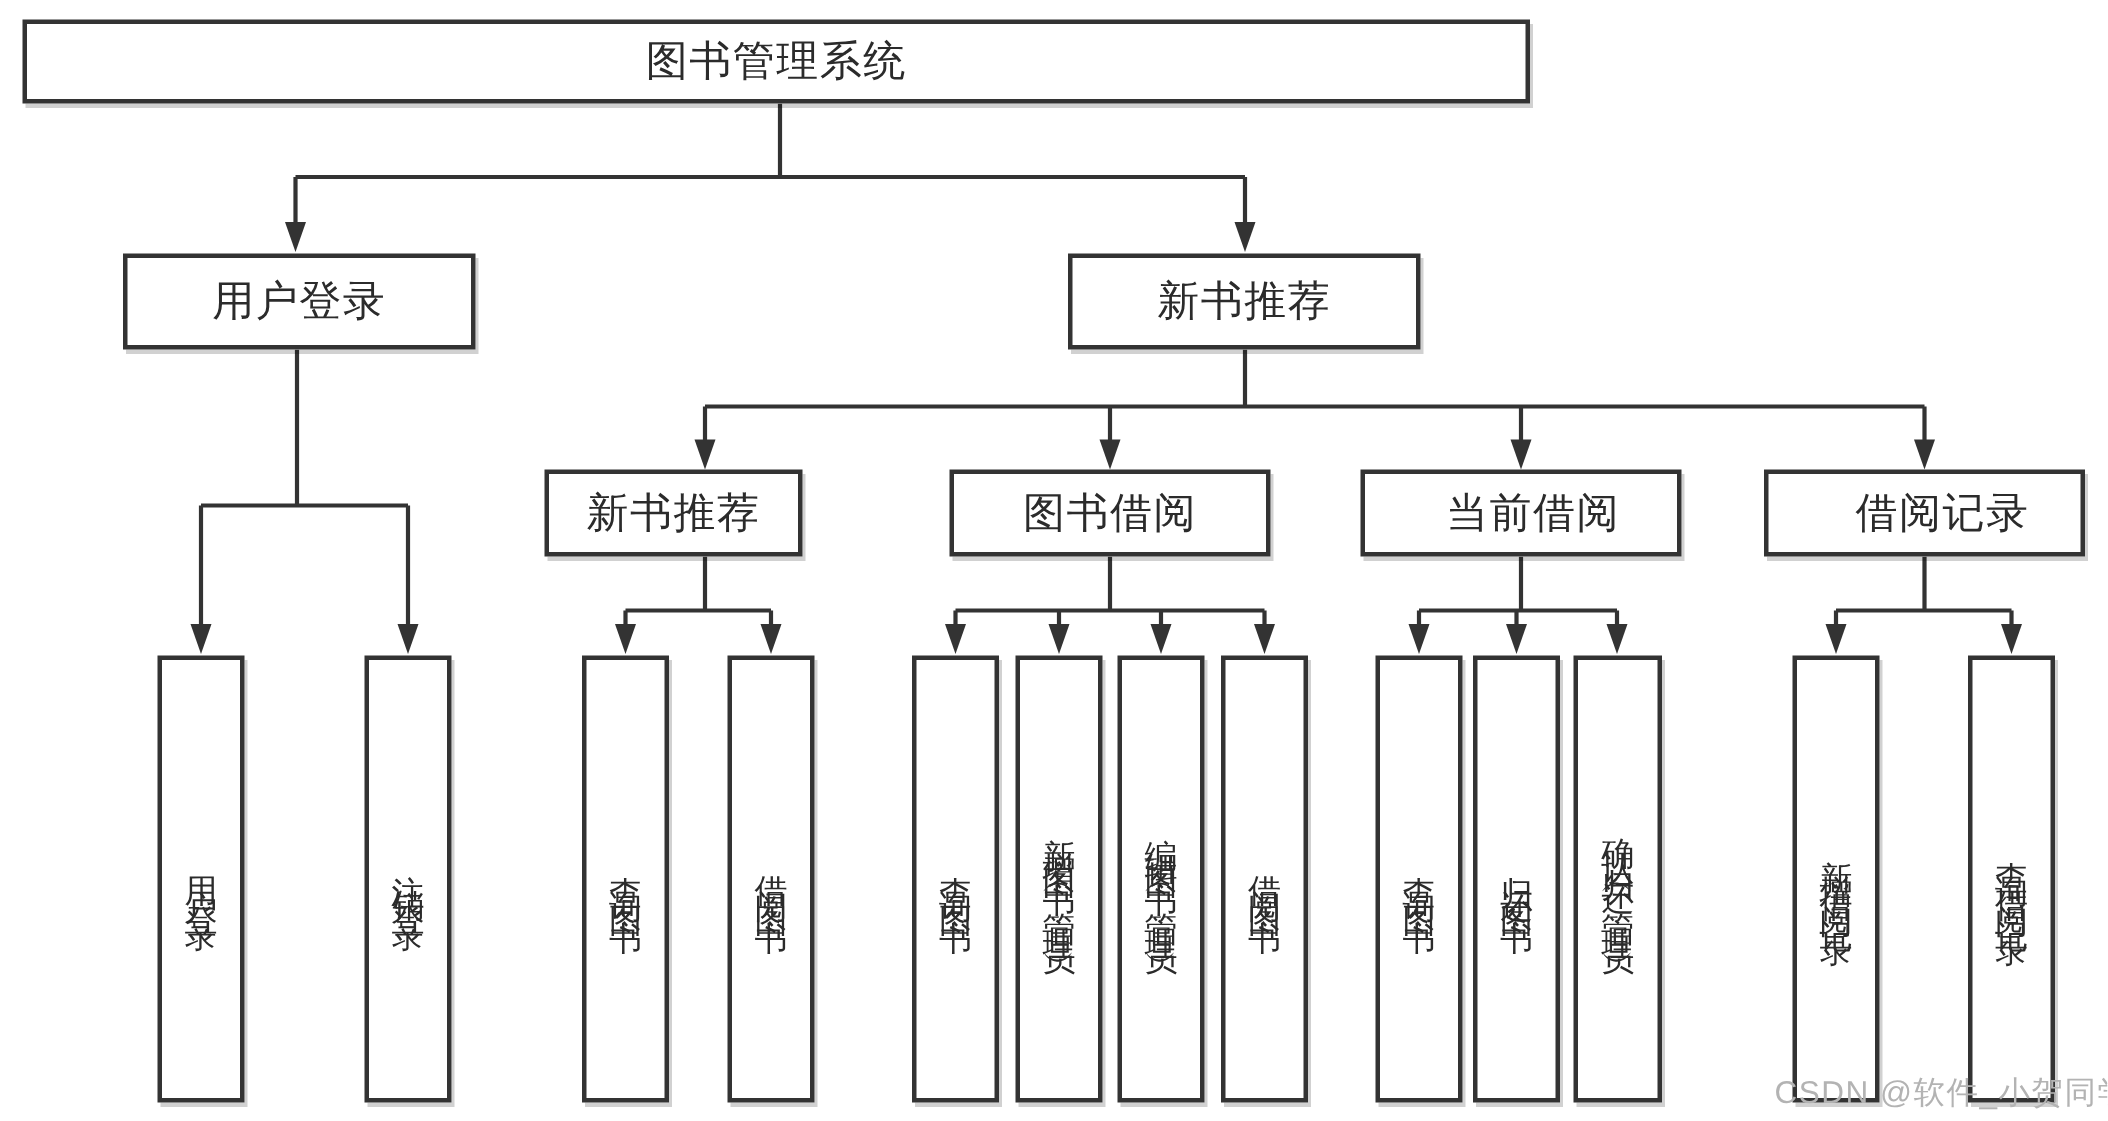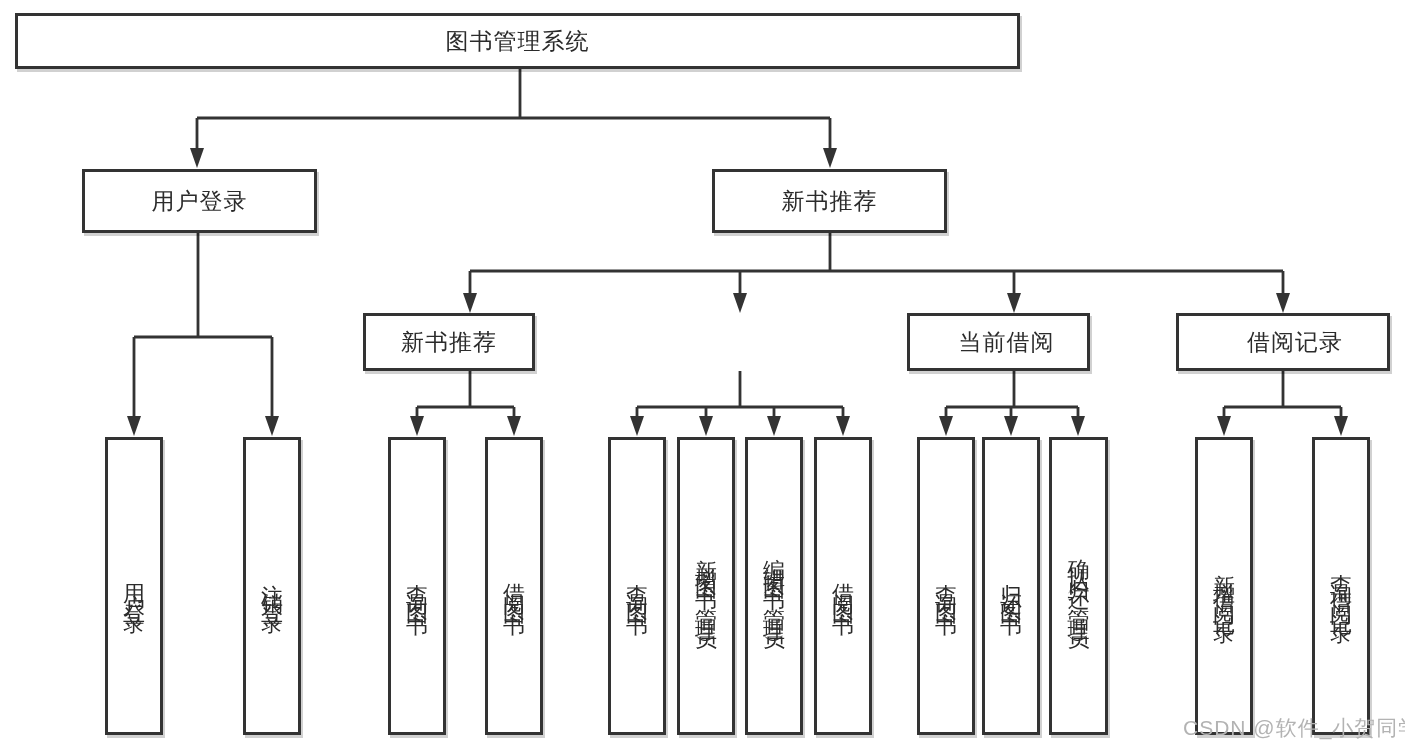--- a/index.html
+++ b/index.html
@@ -24,21 +24,21 @@
   .box {
     position: absolute;
     box-sizing: border-box;
     background: #ffffff;
     border: 3px solid #333333;
     box-shadow: 2px 3px 0 rgba(0,0,0,0.18);
     display: flex;
     align-items: center;
     justify-content: center;
     color: #2b2b2b;
-    font-size: 23px;
+    font-size: 28px;
     letter-spacing: 1px;
     z-index: 2;
     white-space: nowrap;
   }
   .vbox {
     position: absolute;
     box-sizing: border-box;
     background: #ffffff;
     border: 3px solid #333333;
     box-shadow: 2px 3px 0 rgba(0,0,0,0.18);
@@ -122,21 +122,24 @@
   <div class="box" style="left:82px; top:169px; width:235px; height:64px;">
     <span>用户登录</span>
   </div>
   <div class="box" style="left:712px; top:169px; width:235px; height:64px;">
     <span>新书推荐</span>
   </div>
 
   <div class="box" style="left:363px; top:313px; width:172px; height:58px;">
     <span>新书推荐</span>
   </div>
-  <div class="box" style="left:907px; top:313px; width:183px; height:58px;padding-left:16px;">
+  <div class="box" style="left:633px; top:313px; width:214px; height:58px;">
+    <span>图书借阅</span>
+  </div>
+  <div class="box" style="left:907px; top:313px; width:214px; height:58px;padding-left:16px;">
     <span>当前借阅</span>
   </div>
   <div class="box" style="left:1176px; top:313px; width:214px; height:58px;padding-left:24px;">
     <span>借阅记录</span>
   </div>
 
   <div class="vbox" style="left:105px;">
     <span class="vtext">用户登录</span>
   </div>
   <div class="vbox" style="left:243px;">

